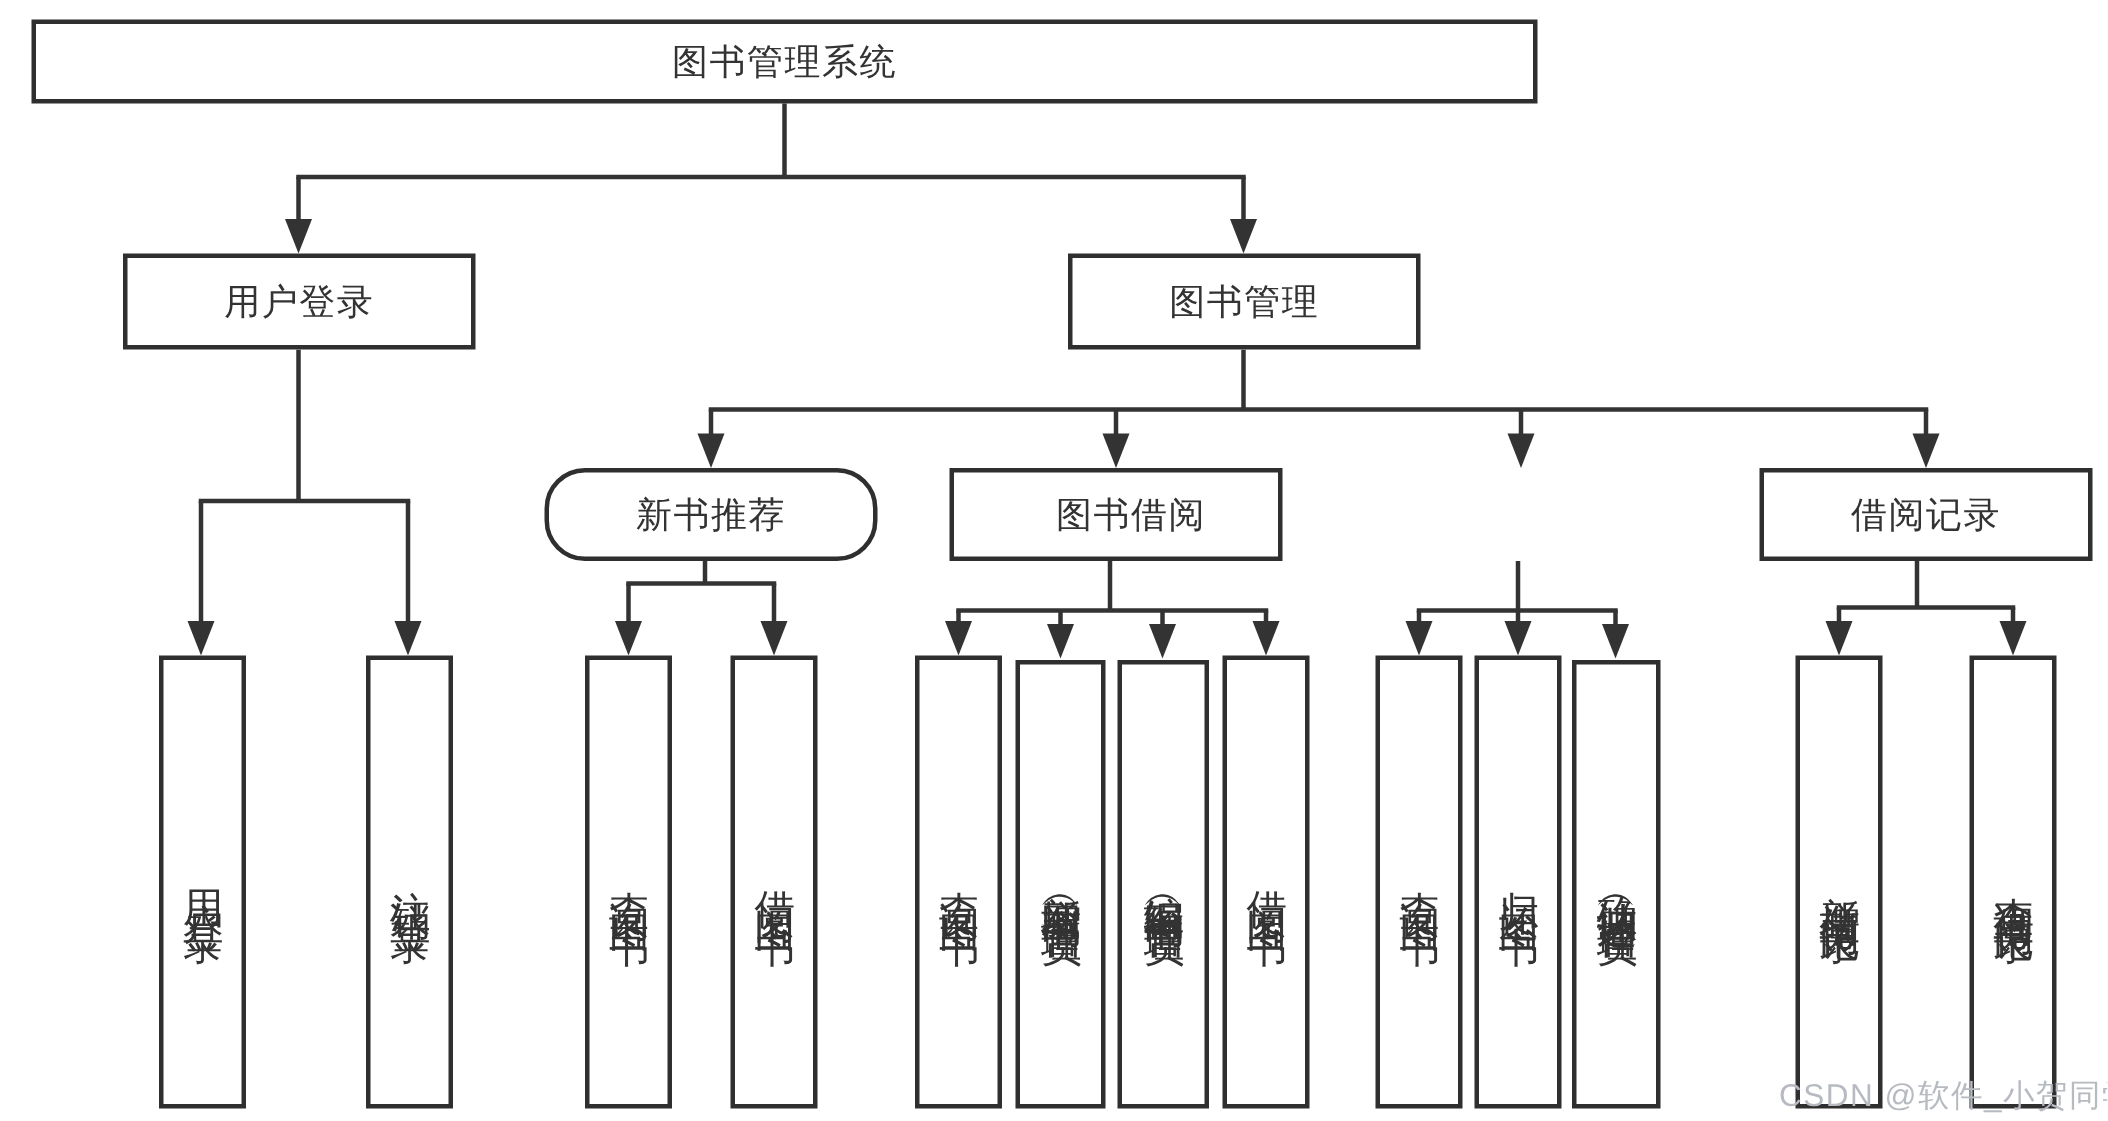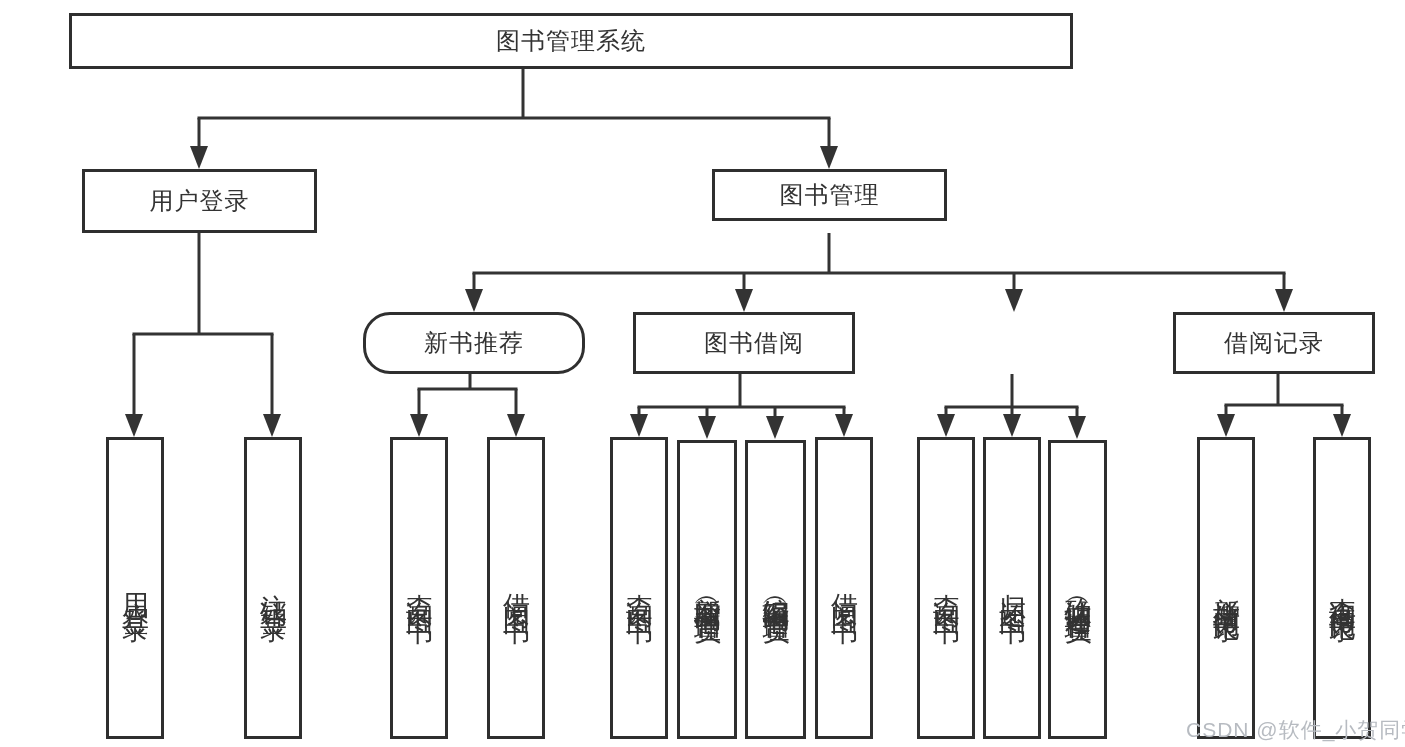--- a/index.html
+++ b/index.html
@@ -102,28 +102,28 @@
     <g>
       <line x1="1278" y1="374" x2="1278" y2="405"></line>
       <line x1="1224.5" y1="405" x2="1343.5" y2="405"></line>
       <line x1="1226" y1="405" x2="1226" y2="416"></line>
       <polygon points="1217,414 1235,414 1226,437"></polygon>
       <line x1="1342" y1="405" x2="1342" y2="416"></line>
       <polygon points="1333,414 1351,414 1342,437"></polygon>
     </g>
   </svg>
 
-  <div class="box hbox" style="left:21px; top:13px; width:1004px; height:56px;margin-left:48px;">图书管理系统</div>
+  <div class="box hbox" style="left:21px; top:13px; width:1004px; height:56px;">图书管理系统</div>
 
   <div class="box hbox" style="left:82px; top:169px; width:235px; height:64px;">用户登录</div>
-  <div class="box hbox" style="left:712px; top:169px; width:235px; height:52px;">图书管理</div>
+  <div class="box hbox" style="left:712px; top:169px; width:235px; height:64px;">图书管理</div>
 
   <div class="box hbox" style="left:363px; top:312px; width:222px; height:62px;border-radius:27px;">新书推荐</div>
   <div class="box hbox" style="left:633px; top:312px; width:222px; height:62px;padding-left:20px;">图书借阅</div>
-  <div class="box hbox" style="left:1173px; top:312px; width:202px; height:62px;">借阅记录</div>
+  <div class="box hbox" style="left:1173px; top:312px; width:222px; height:62px;">借阅记录</div>
 
   <div class="box vbox ls8" style="left:106px; top:437px; width:58px; height:302px;">用户登录</div>
   <div class="box vbox ls8" style="left:244px; top:437px; width:58px; height:302px;">注销登录</div>
 
   <div class="box vbox ls8" style="left:390px; top:437px; width:58px; height:302px;">查询图书</div>
   <div class="box vbox ls8" style="left:487px; top:437px; width:58px; height:302px;">借阅图书</div>
 
   <div class="box vbox ls8" style="left:610px; top:437px; width:58px; height:302px;">查询图书</div>
   <div class="box vbox ls3" style="left:677px; top:440px; width:60px; height:299px;">新增图书（管理员）</div>
   <div class="box vbox ls3" style="left:745px; top:440px; width:61px; height:299px;">编辑图书（管理员）</div>

